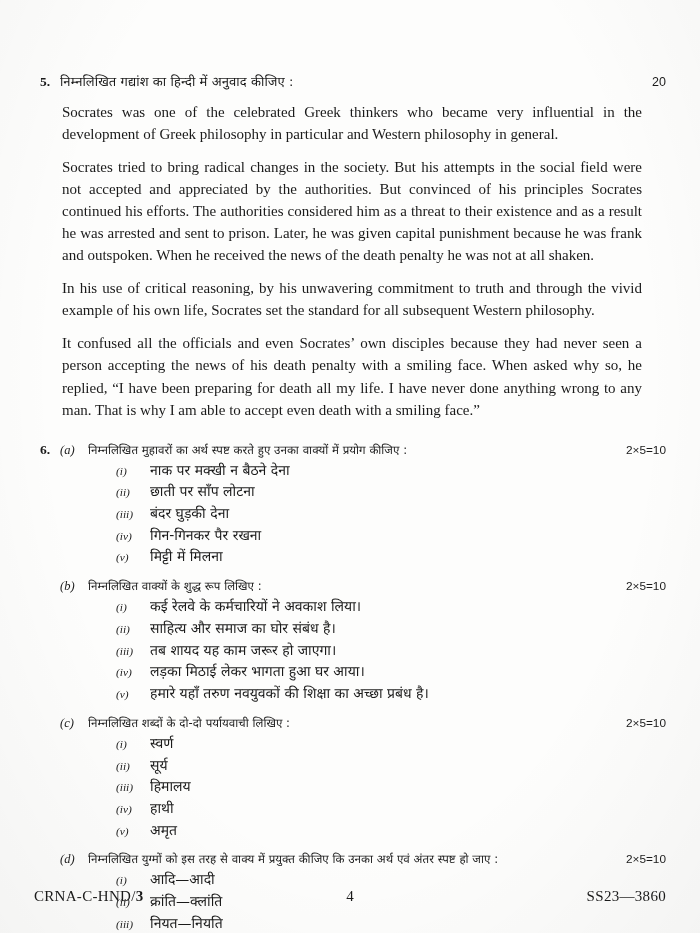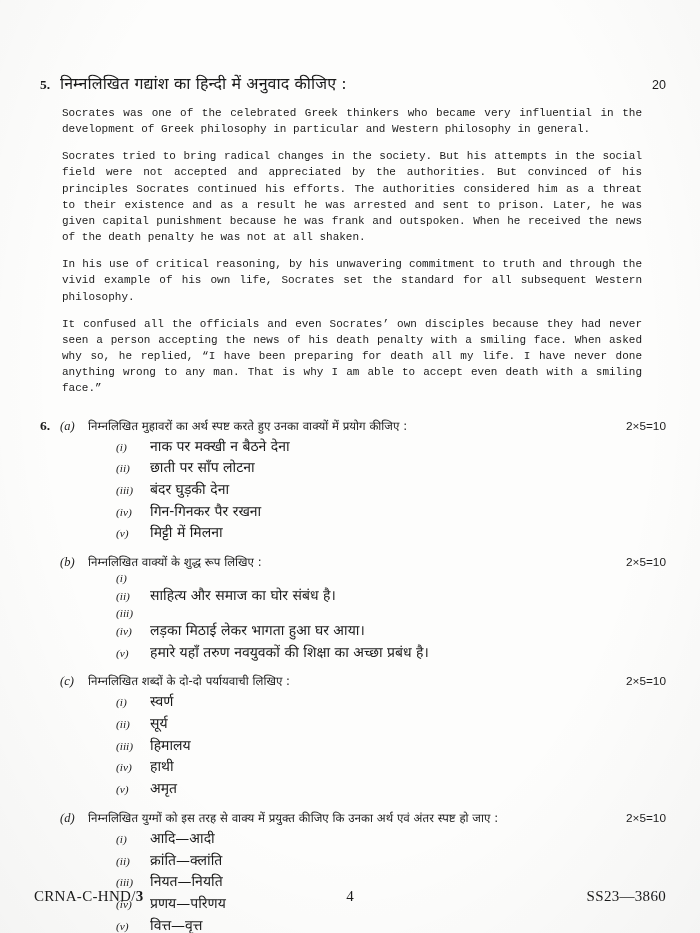--- a/index.html
+++ b/index.html
@@ -43,46 +43,45 @@
     flex: 0 0 26px;
     font-weight: bold;
     font-size: 13.5px;
     text-align: left;
     padding-left: 6px;
     box-sizing: border-box;
   }
   .q-stem {
     flex: 1 1 auto;
     font-family: "DejaVu Sans", sans-serif;
-    font-size: 16px;
+    font-size: 13px;
     letter-spacing: 0.1px;
     margin-top: 48px;
   }
   .q-marks {
     flex: 0 0 auto;
     text-align: right;
     font-family: "Liberation Sans", sans-serif;
     font-size: 12.5px;
     padding-left: 10px;
     white-space: nowrap;
     margin-top: 44px;
   }
 
   .passage {
     margin: 11px 0 0 0;
     padding-left: 28px;
     padding-right: 18px;
   }
   .passage p {
     margin: 0 6px 11px 0;
-    font-size: 11px;
+    font-size: 15px;
     line-height: 1.47;
     text-align: justify;
     text-justify: inter-word;
-    font-family: Liberation Mono, monospace;
   }
   .passage p:last-child { margin-bottom: 0; }
 
   
   .q6 { margin-top: 21px; }
 
   .sub-block { margin-bottom: 11px; }
 
   .sub-head {
     display: flex;
@@ -225,27 +224,29 @@
     <div class="sub-block">
       <div class="sub-head">
         <span class="sub-gutter"></span>
         <span class="sub-letter">(b)</span>
         <span class="sub-stem">निम्नलिखित वाक्यों के शुद्ध रूप लिखिए :</span>
         <span class="sub-marks">2×5=10</span>
       </div>
       <ul class="roman-list">
         <li>
           <span class="rl-marker">(i)</span>
+          <span class="rl-text">कई रेलवे के कर्मचारियों ने अवकाश लिया।</span>
         </li>
         <li>
           <span class="rl-marker">(ii)</span>
           <span class="rl-text">साहित्य और समाज का घोर संबंध है।</span>
         </li>
         <li>
           <span class="rl-marker">(iii)</span>
+          <span class="rl-text">तब शायद यह काम जरूर हो जाएगा।</span>
         </li>
         <li>
           <span class="rl-marker">(iv)</span>
           <span class="rl-text">लड़का मिठाई लेकर भागता हुआ घर आया।</span>
         </li>
         <li>
           <span class="rl-marker">(v)</span>
           <span class="rl-text">हमारे यहाँ तरुण नवयुवकों की शिक्षा का अच्छा प्रबंध है।</span>
         </li>
       </ul>

